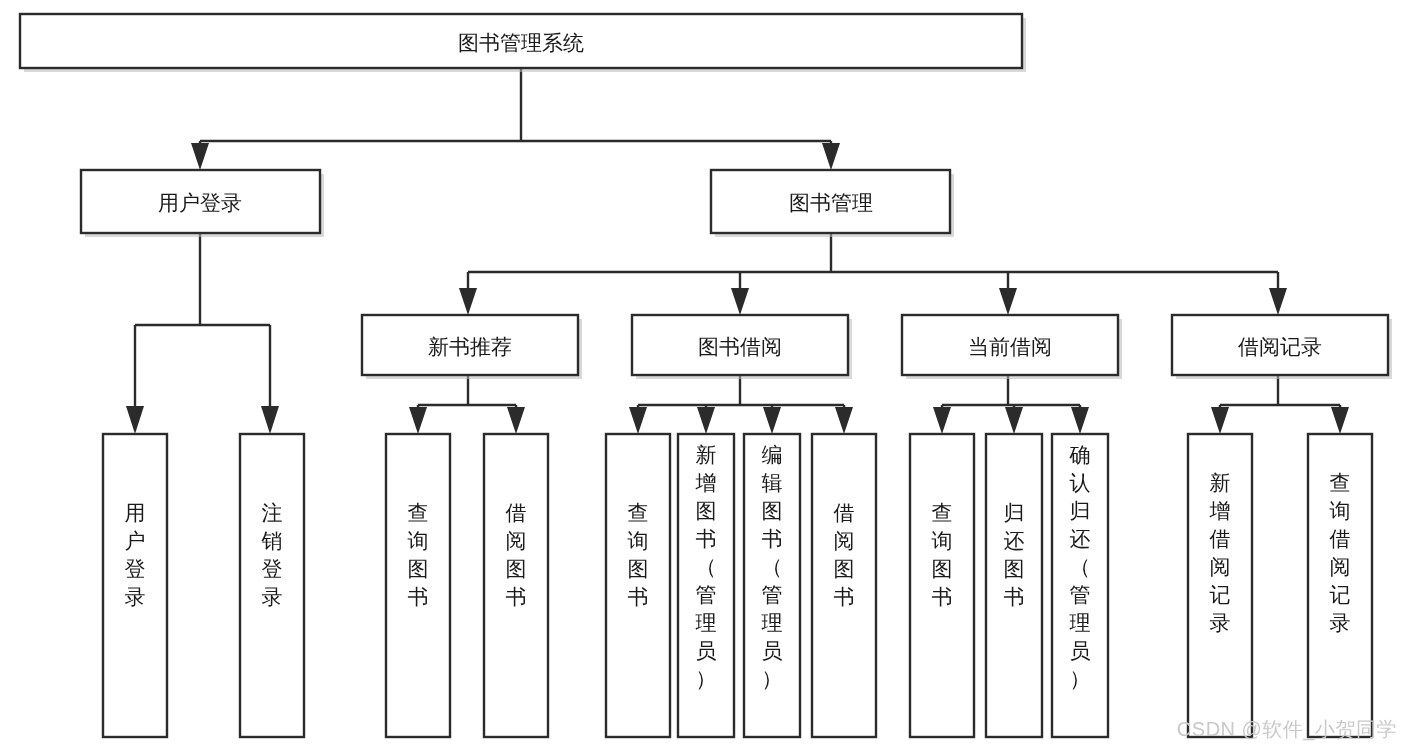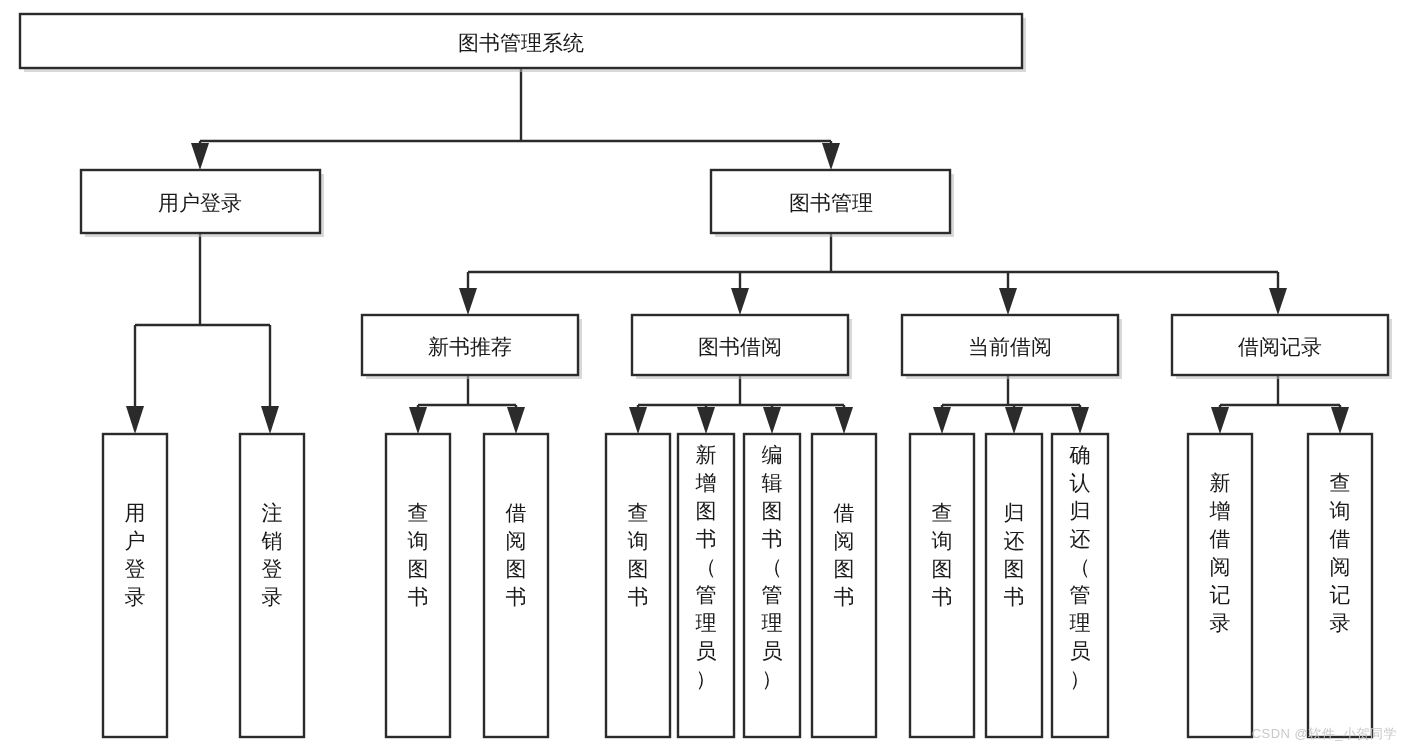--- a/index.html
+++ b/index.html
@@ -49,21 +49,21 @@
   }
   .arrow-head {
     fill: #2b2b2b;
     stroke: none;
   }
   .watermark {
     position: absolute;
     right: 8px;
     bottom: 4px;
     font-family: "Liberation Sans", sans-serif;
-    font-size: 13px;
+    font-size: 20px;
     color: #c9c9c9;
     letter-spacing: 0.5px;
     white-space: nowrap;
     pointer-events: none;
   }
 </style>
 </head>
 <body>
 
 <svg id="diagram" viewBox="0 0 1405 747" xmlns="http://www.w3.org/2000/svg">

